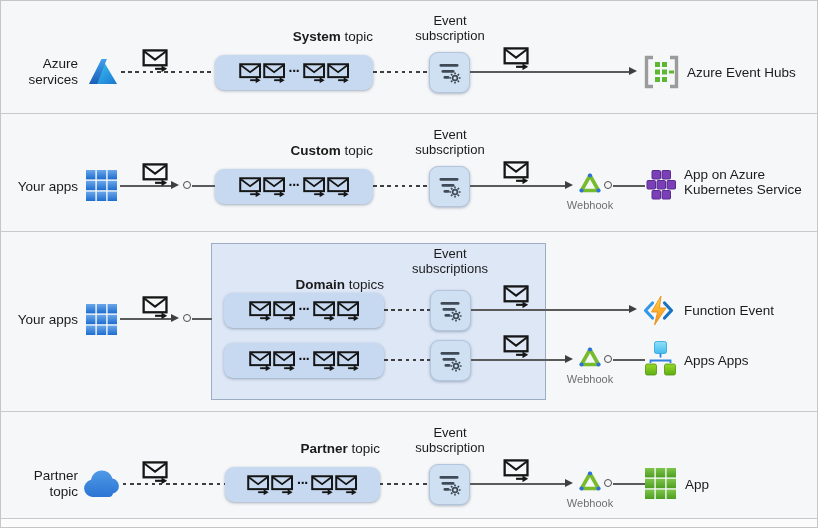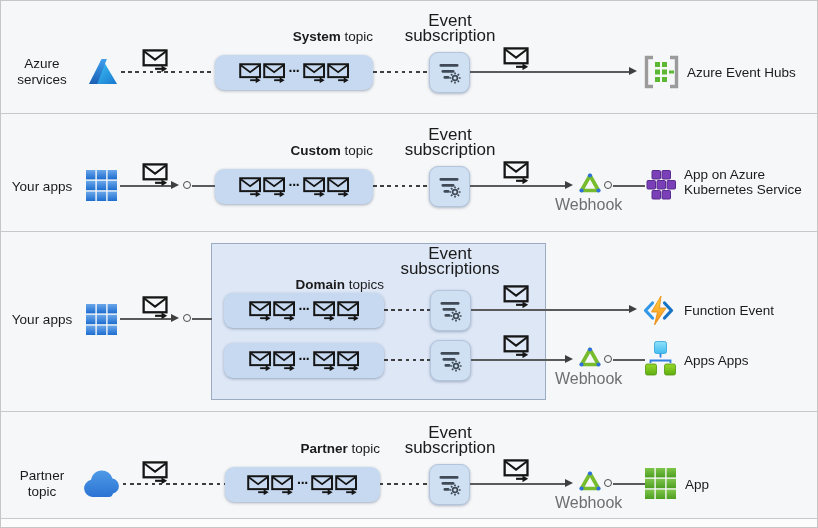--- a/index.html
+++ b/index.html
@@ -3,24 +3,24 @@
 <meta charset="utf-8">
 <style>
   html,body{margin:0;padding:0;background:#e9e9e9;}
   .canvas{position:relative;width:818px;height:528px;background:#f6f7f8;overflow:hidden;
           box-shadow:inset 0 0 0 1px #c6c6c6;
           font-family:"Liberation Sans",sans-serif;color:#171717;}
   .abs{position:absolute;}
   .sep{position:absolute;left:0;width:818px;height:1px;background:#c9c9c9;}
   .botstrip{position:absolute;left:1px;width:816px;background:#fcfcfc;}
   .lbl{font-size:13.5px;line-height:16px;color:#1b1b1b;}
-  .src-lbl{text-align:center;}
+  .src-lbl{text-align:right;}
   .topic-lbl{text-align:right;font-size:13.5px;}
-  .sub-lbl{text-align:center;font-size:17px;line-height:15px;}
-  .whk-lbl{font-size:16px;color:#6f6f6f;}
+  .sub-lbl{text-align:center;font-size:13px;line-height:15px;}
+  .whk-lbl{text-align:center;font-size:11px;color:#6f6f6f;}
   .ep-lbl{font-size:13.5px;line-height:15px;}
   .hl{height:1.5px;background:#5a5a5a;}
   .dl{height:1.6px;background:repeating-linear-gradient(90deg,#3e3e3e 0 3.5px,transparent 3.5px 7.2px);}
   .ah{width:0;height:0;border-left:8px solid #3f3f3f;border-top:4.5px solid transparent;border-bottom:4.5px solid transparent;}
   .oc{width:6px;height:6px;border:1.7px solid #4d4d4d;border-radius:50%;background:#f6f7f8;}
   .tbox{background:#c6d9f1;border-radius:9px;box-shadow:0 1px 3px rgba(80,100,130,.5);
         display:flex;align-items:center;justify-content:center;gap:1px;}
   .esbox{width:41px;height:41px;background:#cfe0f3;border:1px solid #b3c5dc;border-radius:9px;
          box-shadow:0 1px 3px rgba(80,100,130,.45);display:flex;align-items:center;justify-content:center;box-sizing:border-box;}
   .panel{background:#dde7f6;border:1px solid #9cadc3;box-sizing:border-box;}

